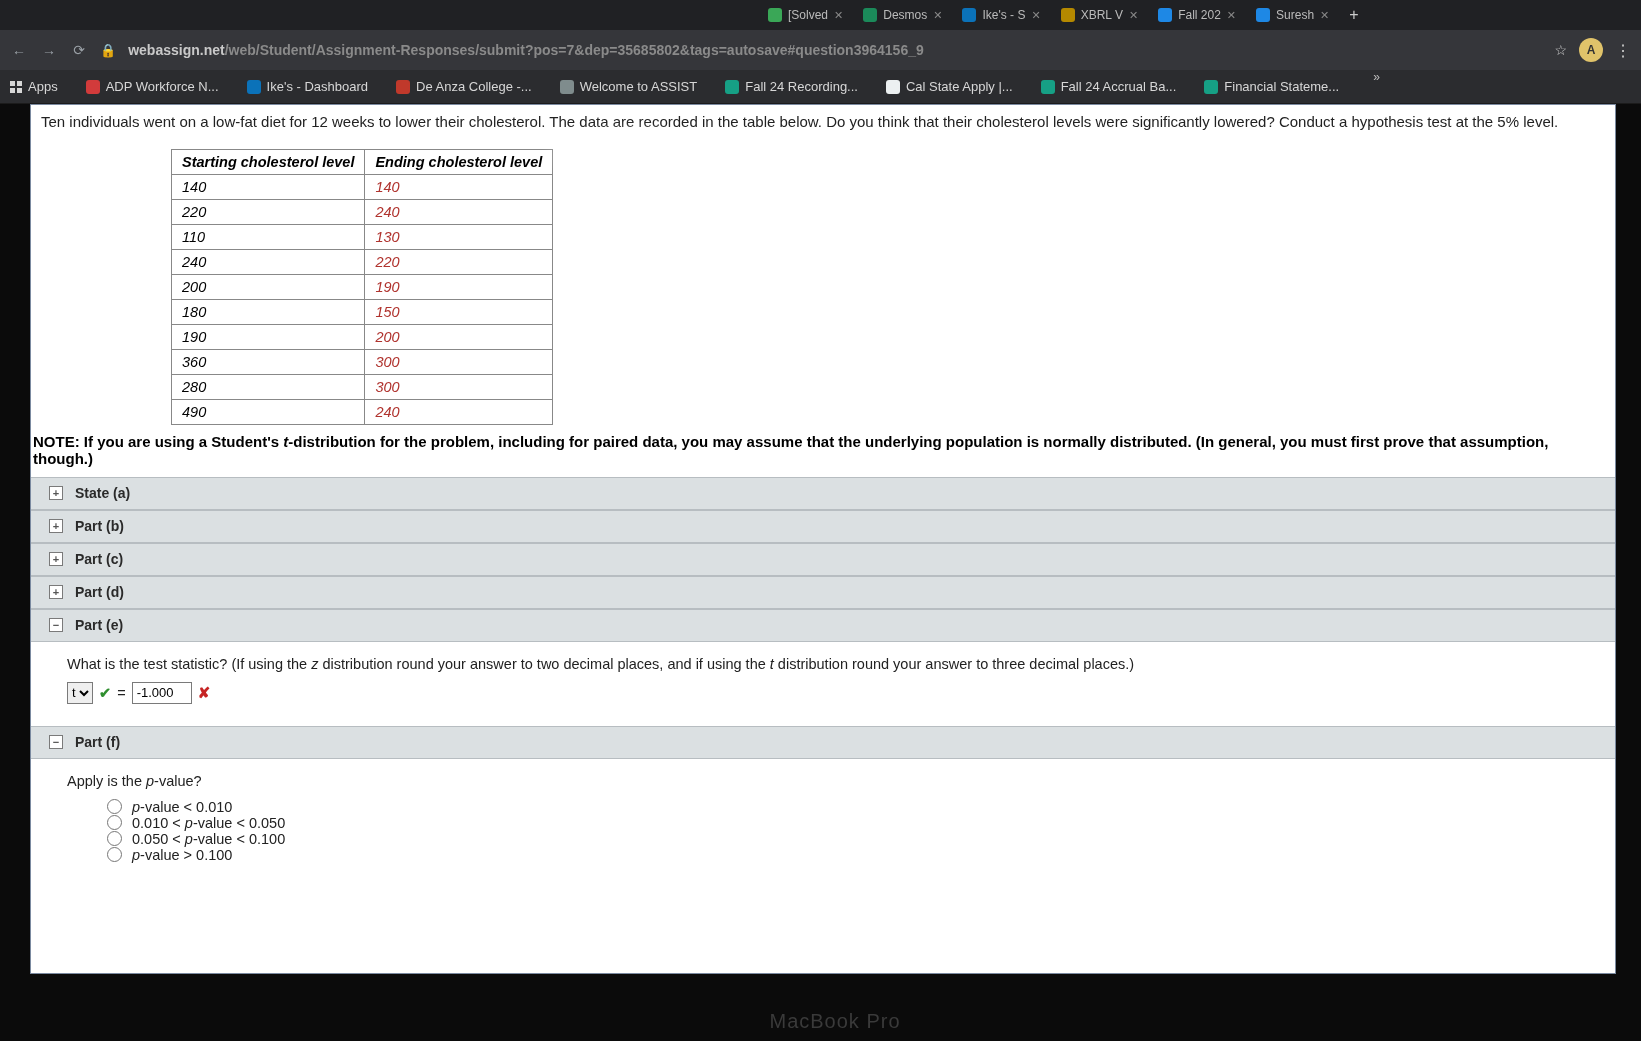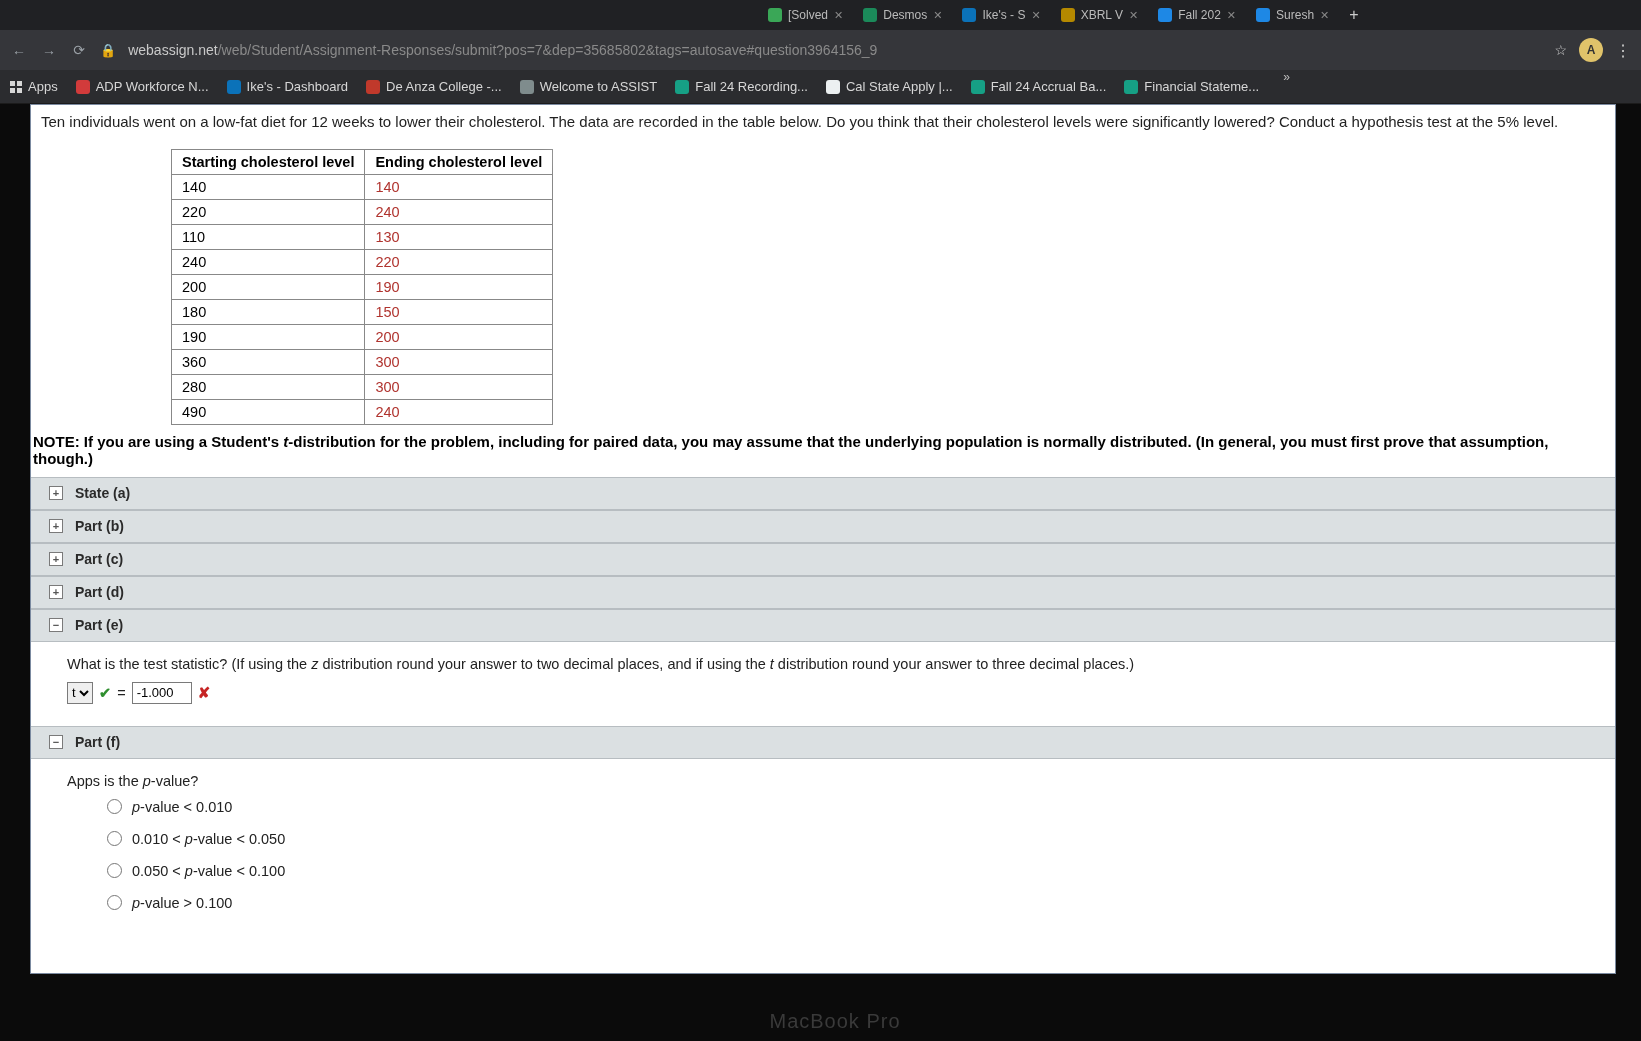--- a/index.html
+++ b/index.html
@@ -32,33 +32,33 @@
   .addtab { color:#ccc; padding:0 8px; font-size:16px; }
   .addr-bar {
     height: 40px;
     background: #35363a;
     display: flex; align-items: center;
     padding: 0 10px; gap: 12px;
     color:#ccc; font-size:14px;
   }
   .nav-icon { color:#9aa0a6; display:inline-flex; width:18px; justify-content:center; }
   .lock { font-size:13px; color:#9aa0a6; }
-  .url { flex:0 0 auto; color:#c9c9c9; }
+  .url { flex:0 0 auto; color:#c9c9c9;font-weight:bold; }
   .url .dim { color:#8a8a8a; }
   .addr-bar .spacer { flex:1; }
   .star { color:#cfcfcf; }
   .avatar-circle {
     width:24px; height:24px; border-radius:50%; background:#e0c36a;
     color:#333; font-size:12px; display:flex; align-items:center; justify-content:center;
     font-weight:bold;
   }
   .kebab { color:#cfcfcf; font-size:16px; }
   .bookmarks {
     height: 34px; background:#2b2c2f; display:flex; 
-    padding: 0 10px; gap:18px; color:#d7d7d7; font-size:13px;
+    padding: 0 10px; gap:28px; color:#d7d7d7; font-size:13px;
     border-bottom:1px solid #1b1b1b;
   }
   .bm { display:flex; align-items:center; gap:6px; white-space:nowrap; }
   .bm .bm-ico { width:14px; height:14px; border-radius:3px; display:inline-block; }
   .apps-grid {
     display:inline-grid; grid-template-columns: repeat(2,5px); grid-template-rows: repeat(2,5px);
     gap:2px;
   }
   .apps-grid span { background:#d7d7d7; }
   .chev { color:#bfbfbf; font-size:12px; padding:0 6px; }
@@ -70,21 +70,21 @@
     overflow:hidden;
   }
   .problem { padding: 6px 10px 10px 10px; color:#222; font-size:15px; line-height:1.45; }
 
   .chol-table {
     margin: 6px 0 6px 140px;
     border-collapse: collapse;
     font-size: 14.5px;
   }
   .chol-table th, .chol-table td {
-    border:1px solid #888; padding:4px 10px; text-align:left;
+    border:1px solid #888; padding:4px 10px; text-align:left;font-style:italic;
   }
   .chol-table th { font-weight:bold; background:#fff; }
   .chol-table td.end { color:#b0332e; }
   .note { font-size:15px; padding: 2px 10px 10px 2px; font-weight: bold; }
   .note .ital { font-style: italic; }
 
   .part-bar {
     background: #dbe0e2;
     border-top: 1px solid #b7bdc1;
     border-bottom: 1px solid #b7bdc1;
@@ -104,21 +104,21 @@
   .answer-row { margin-top: 10px; display:flex; align-items:center; gap:6px; }
   .answer-row select {
     font-size:13px; height:22px; border:1px solid #7a7a7a; background:#efefef;
   }
   .answer-row input[type=text]{
     width:60px; height:22px; border:1px solid #7a7a7a; padding:0 4px; font-size:13px;
   }
   .check { color:#2f8f2f; font-weight:bold; }
   .cross { color:#c62424; font-weight:bold; font-size:15px; }
 
-  .radio-list { margin-top:10px; padding-left:40px; display:flex; flex-direction:column; gap:16px; }
+  .radio-list { margin-top:10px; padding-left:40px; display:flex; flex-direction:column; gap:0; }
   .radio-list label { display:flex; align-items:center; gap:10px; font-size:14.5px; }
   .radio-list input[type=radio]{ width:15px; height:15px; }
   .pval-ital { font-style: italic; }
 
   
   .mac-footer {
     position:absolute; bottom:8px; left:0; right:0; text-align:center;
     color:#3a3a3a; font-size:20px; letter-spacing:1px; font-weight:400;margin-left:29px;
   }
 
@@ -321,21 +321,21 @@
     </div>
   </div>
 
   <div class="part-bar">
     <span class="toggle">−</span>
     <span>Part (f)</span>
   </div>
 
   <div class="section-body">
     <div class="q-line">
-      <span>Apps is the </span><span class="pval-ital">p</span><span>-value?</span>
+      <span>Apply is the </span><span class="pval-ital">p</span><span>-value?</span>
     </div>
     <div class="radio-list" id="pvalue-options">
         <label>
           <input type="radio" name="pval" style="">
           <span><span class="pval-ital">p</span>-value &lt; 0.010</span>
         </label>
         <label>
           <input type="radio" name="pval" style="">
           <span>0.010 &lt; <span class="pval-ital">p</span>-value &lt; 0.050</span>
         </label>

